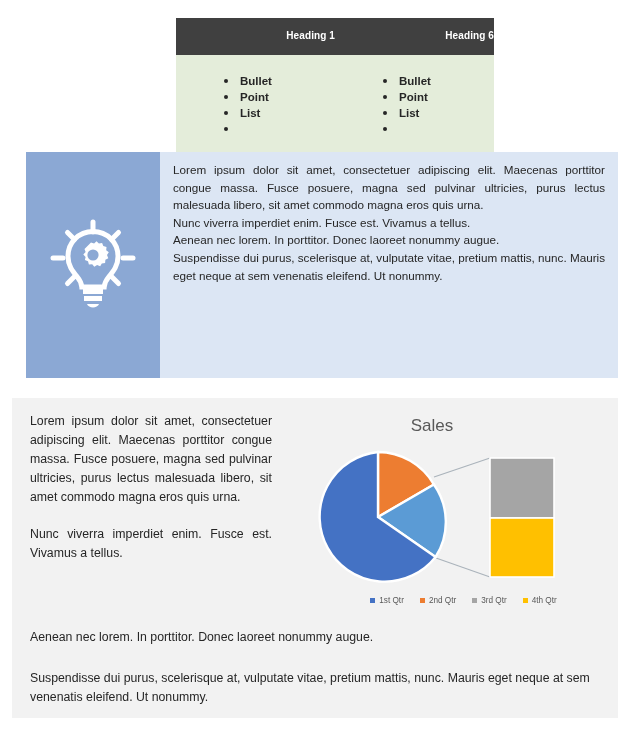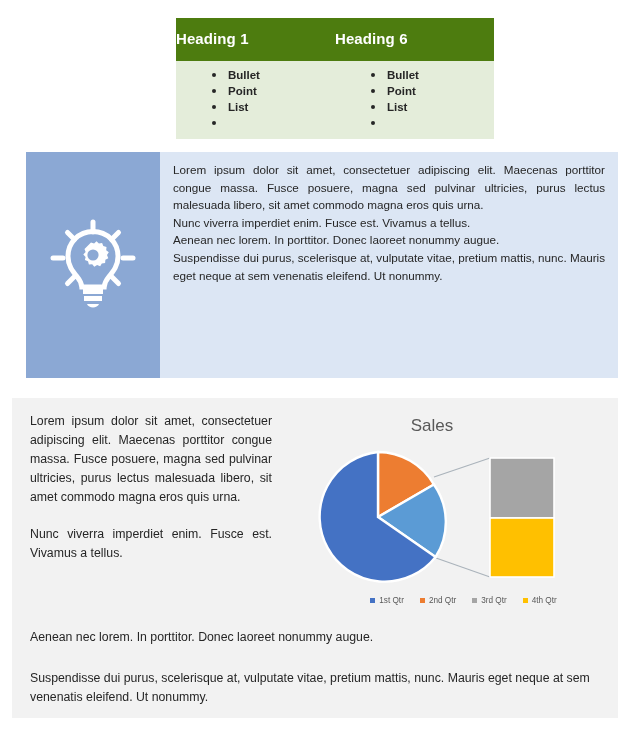--- a/index.html
+++ b/index.html
@@ -19,32 +19,32 @@
   
   #two-col-table {
     position: absolute;
     left: 176px;
     top: 18px;
     width: 318px;
     border-collapse: collapse;
     table-layout: fixed;
   }
   #two-col-table thead th {
-    background: #4d7c0f;
+    background: #404040;
     color: #ffffff;
-    font-size: 15px;
+    font-size: 10px;
     font-weight: bold;
-    text-align: left;
+    text-align: right;
     padding: 12px 0 14px 0;
     letter-spacing: .1px;
   }
   #two-col-table tbody td {
     background: #e4edda;
     vertical-align: top;
-    padding: 0;
+    padding: 12px;
   }
   .bullet-list {
     list-style: none;
     margin: 0;
     padding: 6px 0 8px 0;
   }
   .bullet-list li {
     position: relative;
     font-size: 11.5px;
     font-weight: bold;

